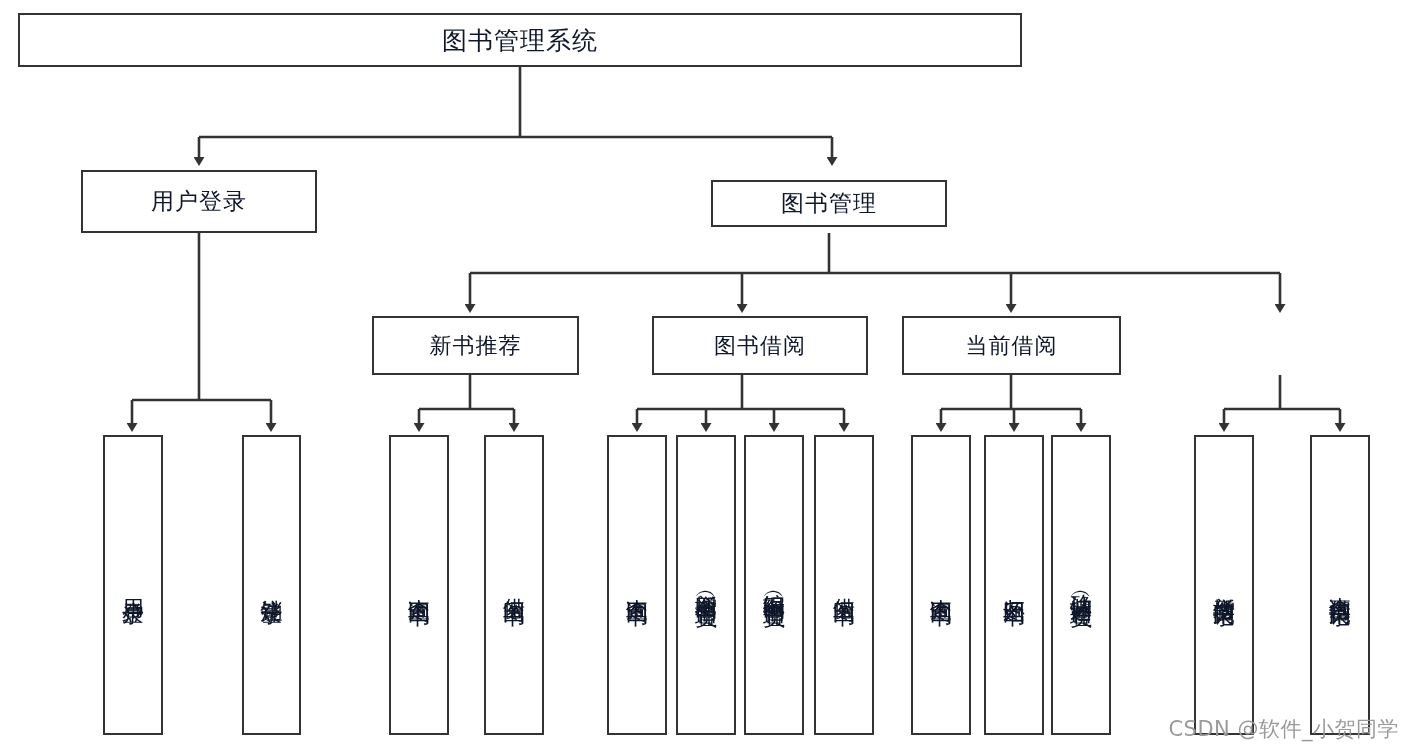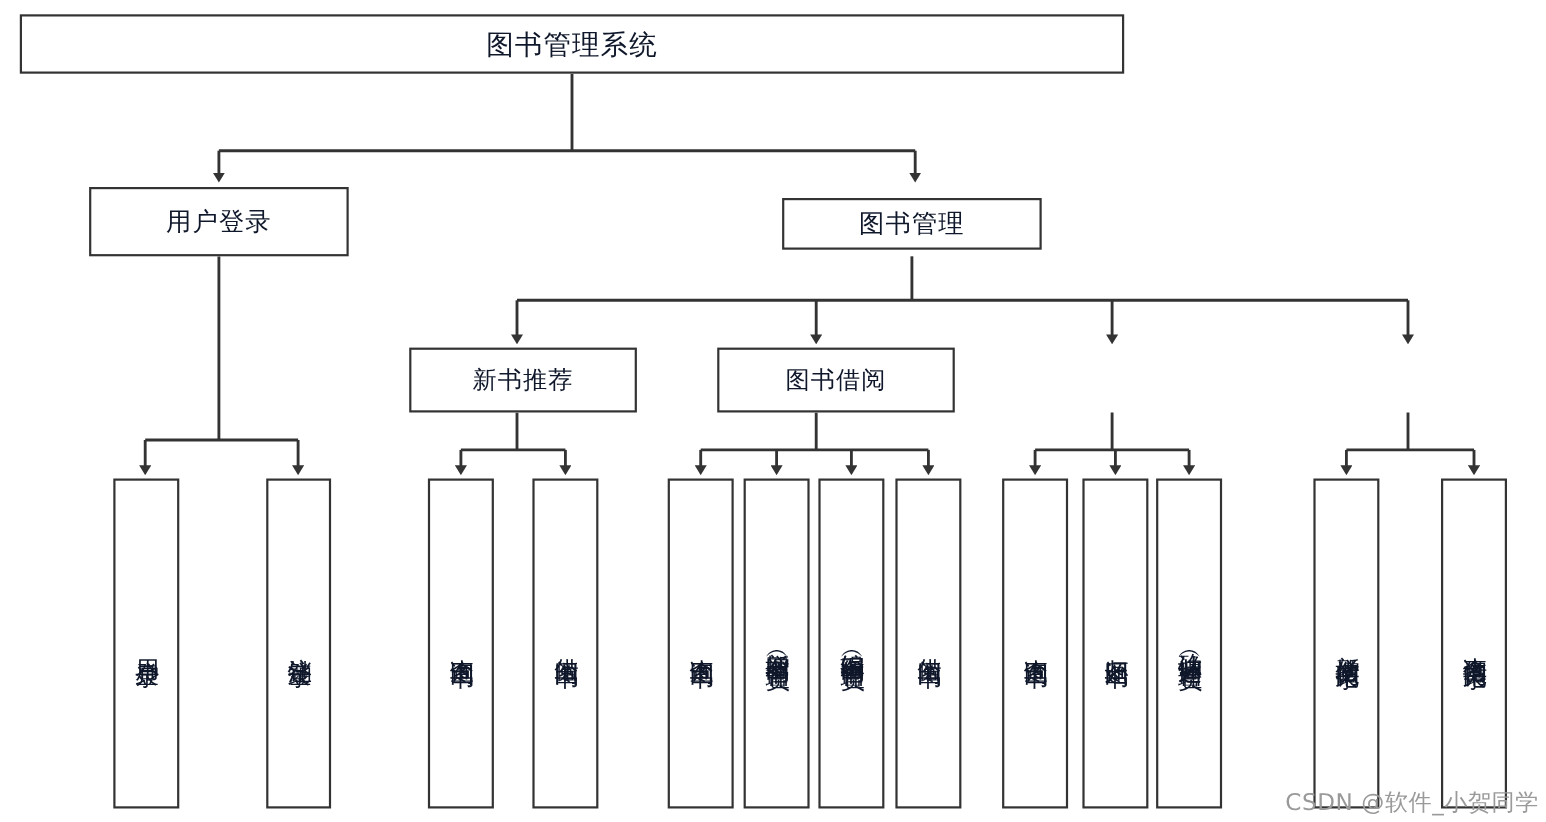--- a/index.html
+++ b/index.html
@@ -137,20 +137,23 @@
   <div class="node level2" style="left: 711px; top: 180px; width: 236px; height: 47px;">
     <span>图书管理</span>
   </div>
 
   <div class="node level3" style="left: 362px; top: 316px; width: 207px; height: 59px; margin-left: 10px;">
     <span>新书推荐</span>
   </div>
   <div class="node level3" style="left: 652px; top: 316px; width: 216px; height: 59px;">
     <span>图书借阅</span>
   </div>
+  <div class="node level3" style="left: 902px; top: 316px; width: 219px; height: 59px;">
+    <span>当前借阅</span>
+  </div>
 
   <div class="node leaf" style="left: 103px; top: 435px; width: 60px; height: 300px;">
     <span class="vtext">用户登录</span>
   </div>
   <div class="node leaf" style="left: 242px; top: 435px; width: 59px; height: 300px;">
     <span class="vtext">注销登录</span>
   </div>
   <div class="node leaf" style="left: 389px; top: 435px; width: 60px; height: 300px;">
     <span class="vtext">查询图书</span>
   </div>

